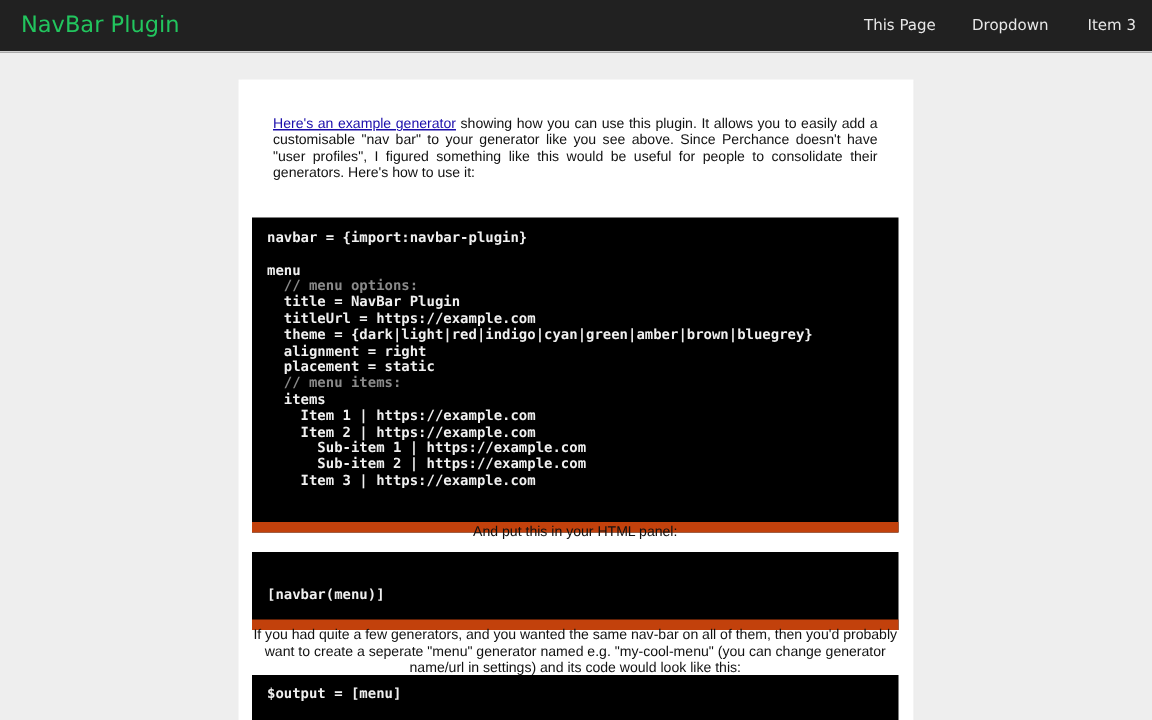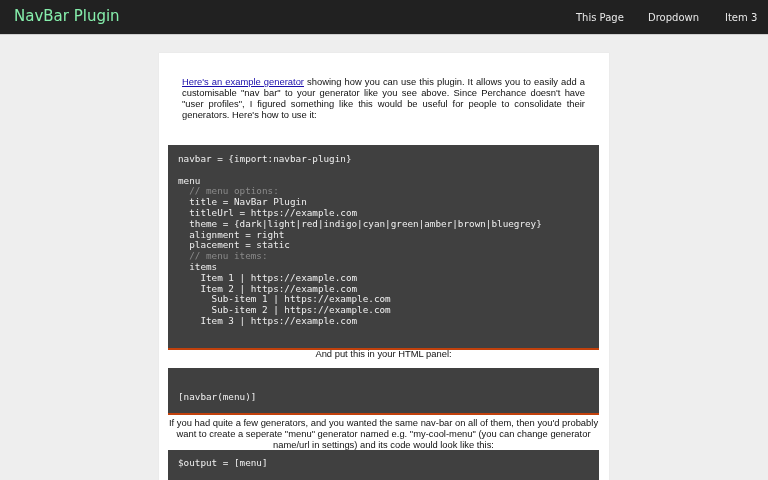--- a/index.html
+++ b/index.html
@@ -17,21 +17,21 @@
       width: 768px;
       height: 35px;
       background: #212121;
       border-bottom: 1px solid #cfcfcf;
       box-sizing: border-box;
     }
     .nav-title {
       position: absolute;
       left: 14px;
       top: 7px;
-      color: #86efac;
+      color: #22c55e;
       font-family: "DejaVu Sans", sans-serif;
       font-size: 15px;
       text-decoration: none;
     }
     .nav-items {
       position: absolute;
       right: 0;
       top: 0;
       height: 34px;
       display: flex;
@@ -72,29 +72,30 @@
     }
     .intro a {
       color: #1a0dab;
       text-decoration: underline;
     }
     .center {
       text-align: center;
       margin: 0;
     }
     .code {
-      background: #404040;
+      background: #000000;
       color: #f0f0f0;
       font-family: "DejaVu Sans Mono", monospace;
       font-size: 9.3px;
       line-height: 10.8px;
       white-space: pre;
       padding: 8px 10px;
       margin: 0;
-      border-bottom: 2px solid #c2410c;
+      border-bottom: 7px solid #c2410c;
+      font-weight: bold;
     }
     .cm { color: #8a8a8a; }
     .p1 { position: absolute; top: 0; }
     .c1 { position: absolute; top: 84px; width: 431px; }
     .code1 { position: absolute; top: 83px; width: 411px; height: 186px; padding-top: 9px; box-sizing: content-box; }
     .c2 { position: absolute; top: 286px; width: 431px; }
     .code2 { position: absolute; top: 306px; width: 411px; height: 13px; padding-top: 24px; padding-bottom: 8px; }
     .p2 { position: absolute; top: 346px; width: 431px; text-align: center; }
     .code3 { position: absolute; top: 388px; width: 411px; height: 30px; padding-top: 8px; }
   </style>

